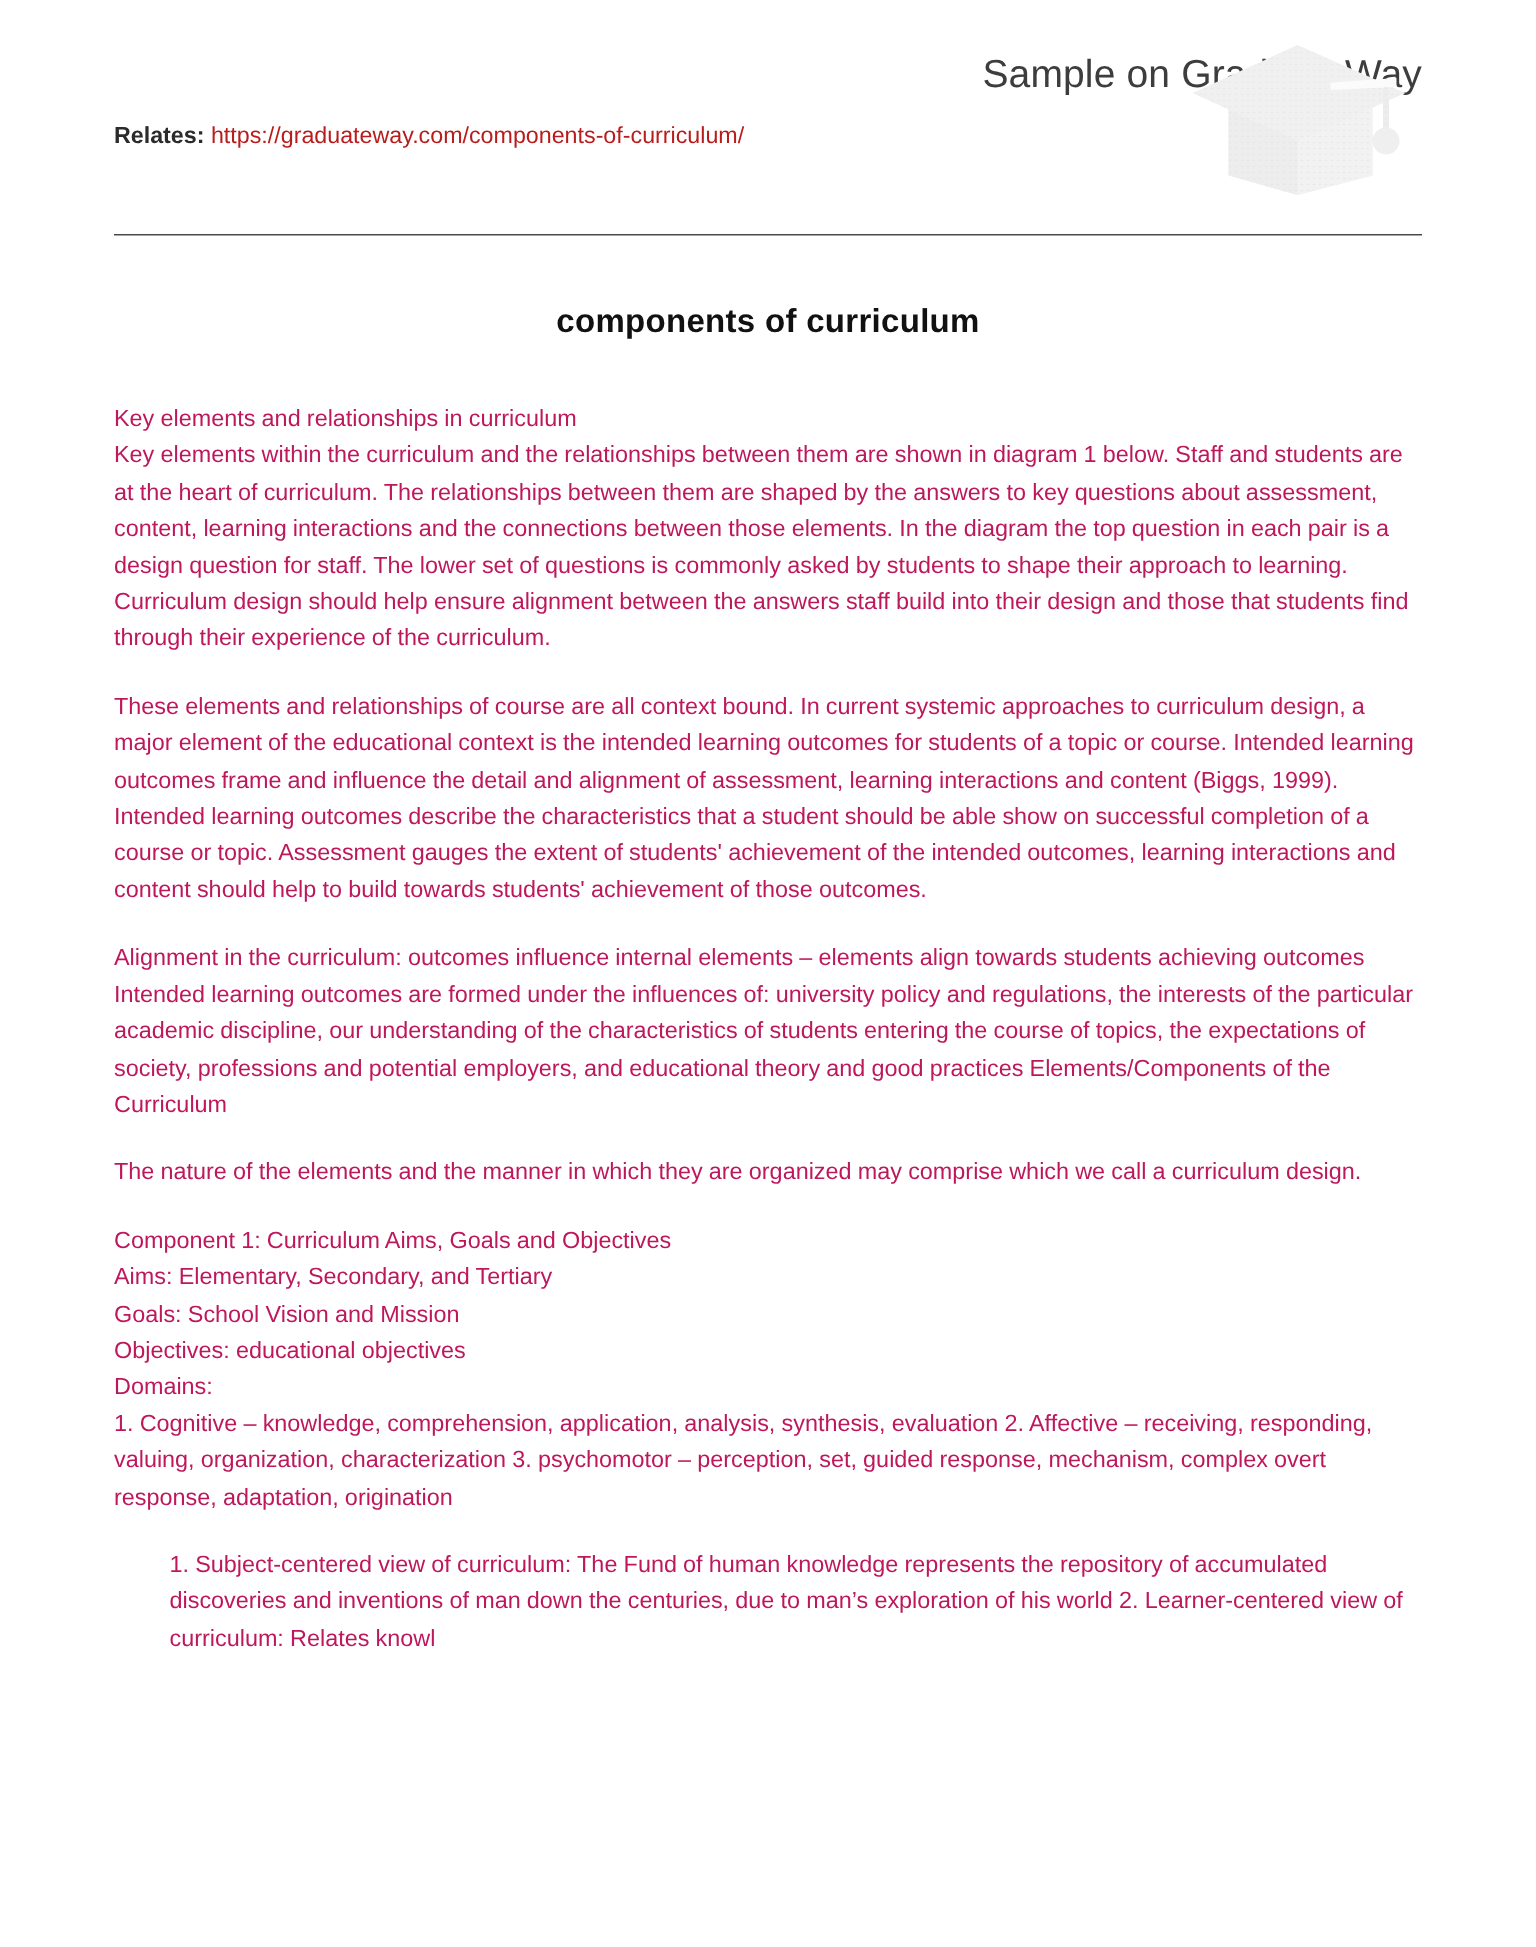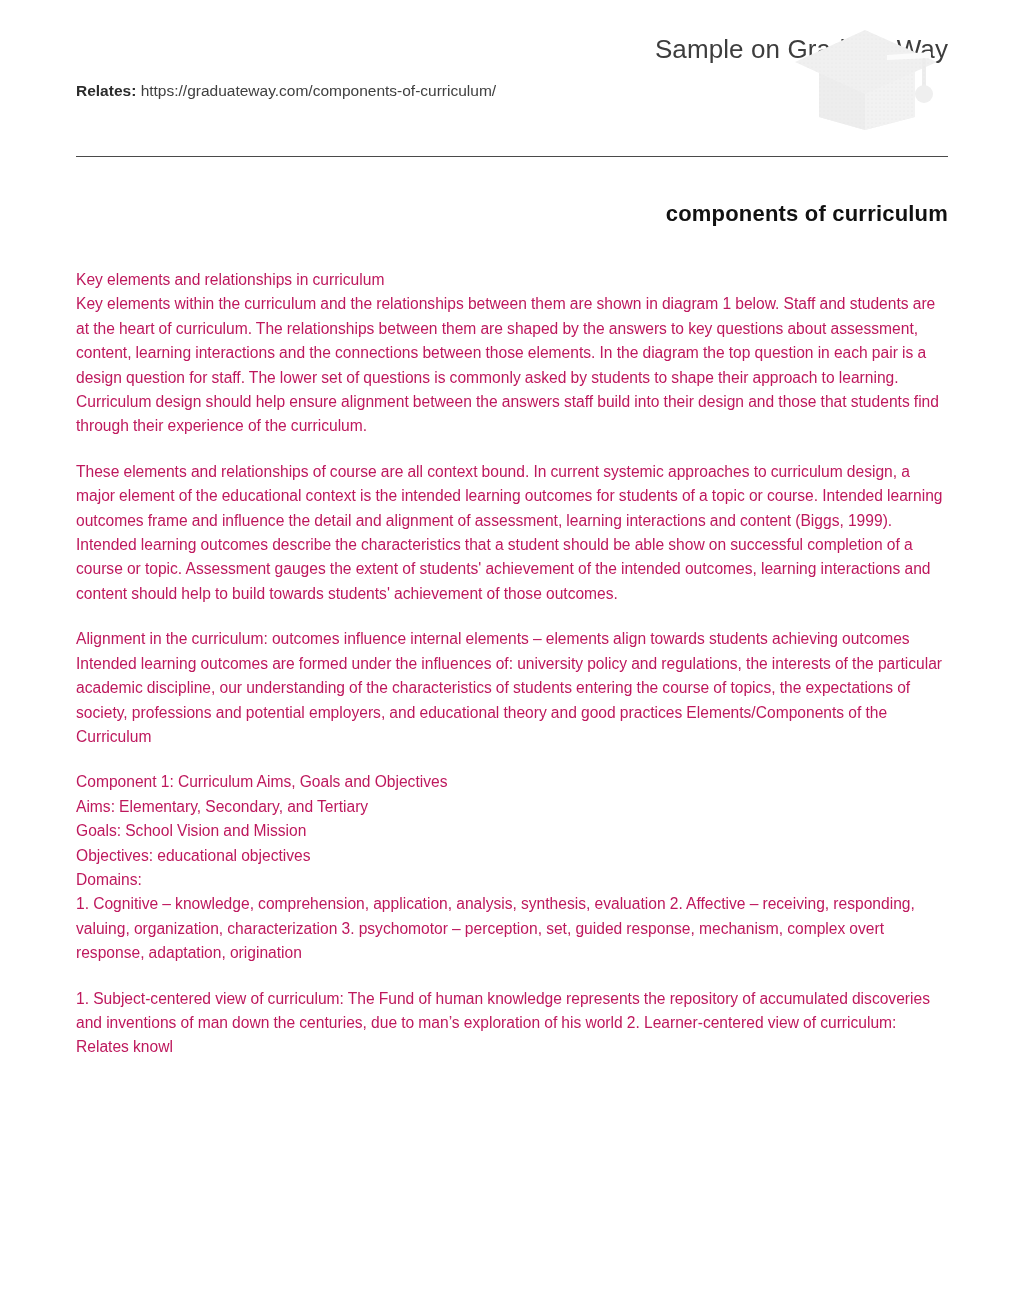--- a/index.html
+++ b/index.html
@@ -50,21 +50,21 @@
     color: #3d3d3d;
     font-weight: 400;
     white-space: nowrap;
   }
   .source-label {
     font-weight: 700;
     color: #2b2b2b;
   }
   .source-url {
     font-weight: 400;
-    color: #404040;
+    color: #b91c1c;
   }
 
   
   .brand-logo {
     position: absolute;
     left: 795px;
     top: 22px;
     width: 172px;
     height: 112px;
   }
@@ -83,21 +83,21 @@
     height: 1px;
     background: #4a4a4a;
   }
 
   
   .doc-title {
     position: absolute;
     left: 76px;
     top: 200px;
     width: 872px;
-    text-align: right;
+    text-align: center;
     font-size: 22px;
     font-weight: 700;
     color: #111111;
     line-height: 28px;
     margin: 0;
     letter-spacing: 0.2px;
   }
 
   
   .doc-body {
@@ -112,20 +112,21 @@
     font-stretch: condensed;
   }
   .doc-body p {
     margin: 0 0 21px 0;
     padding: 0;
     text-align: left;
     word-spacing: -0.2px;
   }
   .doc-body p:last-child {
     margin-bottom: 0;
+    margin-left: 37px;
   }
 </style>
 </head>
 <body>
 
 <div class="page">
 
   <div class="site-header">
     <h1 class="site-title">Sample on GraduateWay</h1>
     <p class="source-line">
@@ -158,17 +159,18 @@
   </div>
 
   <div class="header-divider"></div>
 
   <h2 class="doc-title">components of curriculum</h2>
 
   <div class="doc-body">
     <p>Key elements and relationships in curriculum<br>Key elements within the curriculum and the relationships between them are shown in diagram 1 below. Staff and students are at the heart of curriculum. The relationships between them are shaped by the answers to key questions about assessment, content, learning interactions and the connections between those elements. In the diagram the top question in each pair is a design question for staff. The lower set of questions is commonly asked by students to shape their approach to learning. Curriculum design should help ensure alignment between the answers staff build into their design and those that students find through their experience of the curriculum.</p>
     <p>These elements and relationships of course are all context bound. In current systemic approaches to curriculum design, a major element of the educational context is the intended learning outcomes for students of a topic or course. Intended learning outcomes frame and influence the detail and alignment of assessment, learning interactions and content (Biggs, 1999). Intended learning outcomes describe the characteristics that a student should be able show on successful completion of a course or topic. Assessment gauges the extent of students' achievement of the intended outcomes, learning interactions and content should help to build towards students' achievement of those outcomes.</p>
     <p>Alignment in the curriculum: outcomes influence internal elements – elements align towards students achieving outcomes Intended learning outcomes are formed under the influences of: university policy and regulations, the interests of the particular academic discipline,  our understanding of the characteristics of students entering the course of topics, the expectations of society, professions and potential employers, and educational theory and good practices Elements/Components of the Curriculum</p>
+    <p>The nature of the elements and the manner in which they are organized may comprise which we call a curriculum design.</p>
     <p>Component 1: Curriculum Aims, Goals and Objectives<br>Aims: Elementary, Secondary, and Tertiary<br>Goals: School Vision and Mission<br>Objectives: educational objectives<br>Domains:<br>1. Cognitive – knowledge, comprehension, application, analysis, synthesis, evaluation 2. Affective – receiving, responding, valuing, organization, characterization 3. psychomotor – perception, set, guided response, mechanism, complex overt response, adaptation, origination</p>
     <p>1. Subject-centered view of curriculum: The Fund of human knowledge represents the repository of accumulated discoveries and inventions of man down the centuries, due to man’s exploration of his world 2. Learner-centered view of curriculum: Relates knowl</p>
   </div>
 
 </div>
 
 </body></html>

